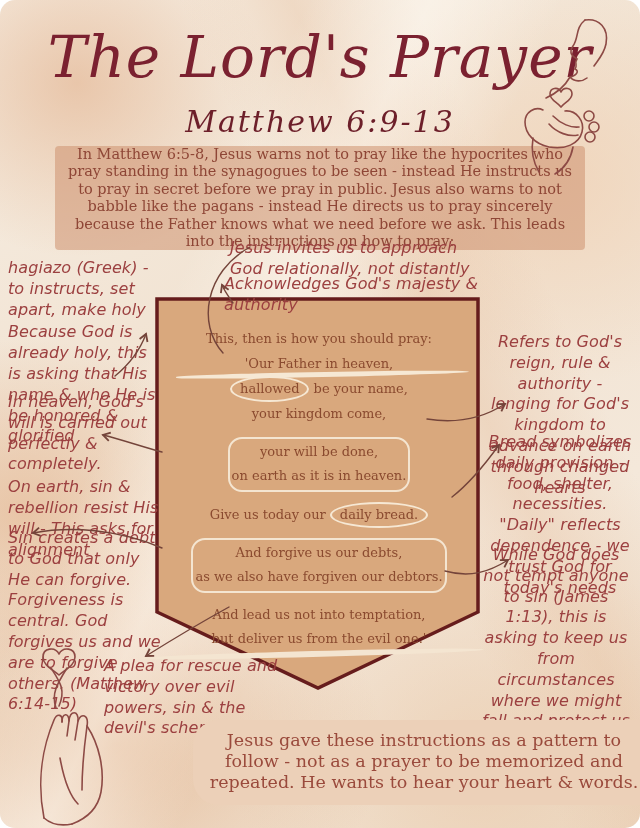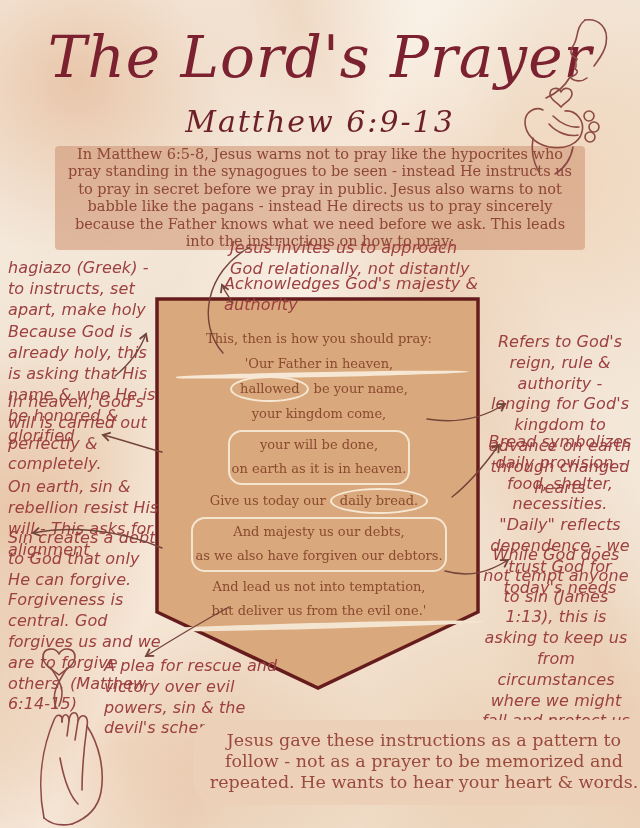--- a/index.html
+++ b/index.html
@@ -6,20 +6,21 @@
   .page{
     position:relative;width:640px;height:828px;overflow:hidden;
     font-family:"DejaVu Serif",serif;
     background:
       radial-gradient(42% 30% at 12% 10%, rgba(226,178,142,.65), rgba(226,178,142,0) 70%),
       radial-gradient(50% 35% at 88% 22%, rgba(240,210,182,.75), rgba(240,210,182,0) 70%),
       radial-gradient(45% 30% at 4% 62%, rgba(225,172,130,.55), rgba(225,172,130,0) 70%),
       radial-gradient(60% 35% at 18% 90%, rgba(219,163,118,.6), rgba(219,163,118,0) 70%),
       radial-gradient(55% 40% at 75% 92%, rgba(232,196,162,.55), rgba(232,196,162,0) 70%),
       linear-gradient(150deg,#f7efe4 0%,#f1e2d1 40%,#f4e8da 70%,#eeddc9 100%);
+    border-radius: 15px;
   }
   .page::before{
     content:"";position:absolute;inset:0;pointer-events:none;
     background:
       linear-gradient(115deg, rgba(255,250,243,0) 30%, rgba(255,250,243,.5) 42%, rgba(255,250,243,0) 55%),
       linear-gradient(65deg, rgba(228,185,150,0) 55%, rgba(228,185,150,.35) 66%, rgba(228,185,150,0) 78%);
   }
   .title{
     position:absolute;top:28px;left:0;width:100%;text-align:center;
     font-style:italic;font-size:58px;line-height:1;color:#7b2130;letter-spacing:1px;
@@ -49,21 +50,21 @@
   .prayer{
     position:absolute;left:160px;top:327px;width:318px;text-align:center;
     color:#8a4a2f;font-size:13px;line-height:24.5px;
   }
   .prayer .line{white-space:nowrap;position:relative;}
   .circle-hl{
     display:inline-block;border:2px solid #f6e8d4;border-radius:50%;
     padding:0 8px;line-height:22px;
   }
   .box-hl{
-    display:block;width:fit-content;margin:3px auto;padding:1px 2px;
+    display:block;width:fit-content;margin:10px auto;padding:1px 2px;
     border:2.5px solid #f4e5d1;border-radius:14px;
   }
   .u-father::after{
     content:"";position:absolute;left:5%;right:3%;bottom:-1px;height:5px;
     background:#f6e8d4;border-radius:40% 60% 50% 50%;transform:rotate(-1.2deg);
   }
   .u-evil::after{
     content:"";position:absolute;left:-6%;right:-2%;bottom:-5px;height:6px;
     background:#f4e5d1;border-radius:50%;transform:rotate(-1.5deg);
   }
@@ -108,21 +109,21 @@
     <div class="line">This, then is how you should pray:</div>
     <div class="line u-father"><span>'Our Father in heaven,</span></div>
     <div class="line"><span class="circle-hl">hallowed</span><span> be your name,</span></div>
     <div class="line">your kingdom come,</div>
     <div class="box-hl">
       <div class="line">your will be done,</div>
       <div class="line">on earth as it is in heaven.</div>
     </div>
     <div class="line"><span>Give us today our </span><span class="circle-hl">daily bread.</span></div>
     <div class="box-hl">
-      <div class="line">And majesty us our debts,</div>
+      <div class="line">And forgive us our debts,</div>
       <div class="line">as we also have forgiven our debtors.</div>
     </div>
     <div class="line">And lead us not into temptation,</div>
     <div class="line u-evil"><span>but deliver us from the evil one.'</span></div>
   </div>
 
   <div class="conclusion-box">Jesus gave these instructions as a pattern to follow - not as a prayer to be memorized and repeated. He wants to hear your heart &amp; words.</div>
 
   <svg class="overlay-svg" width="640" height="828">
     <defs>

